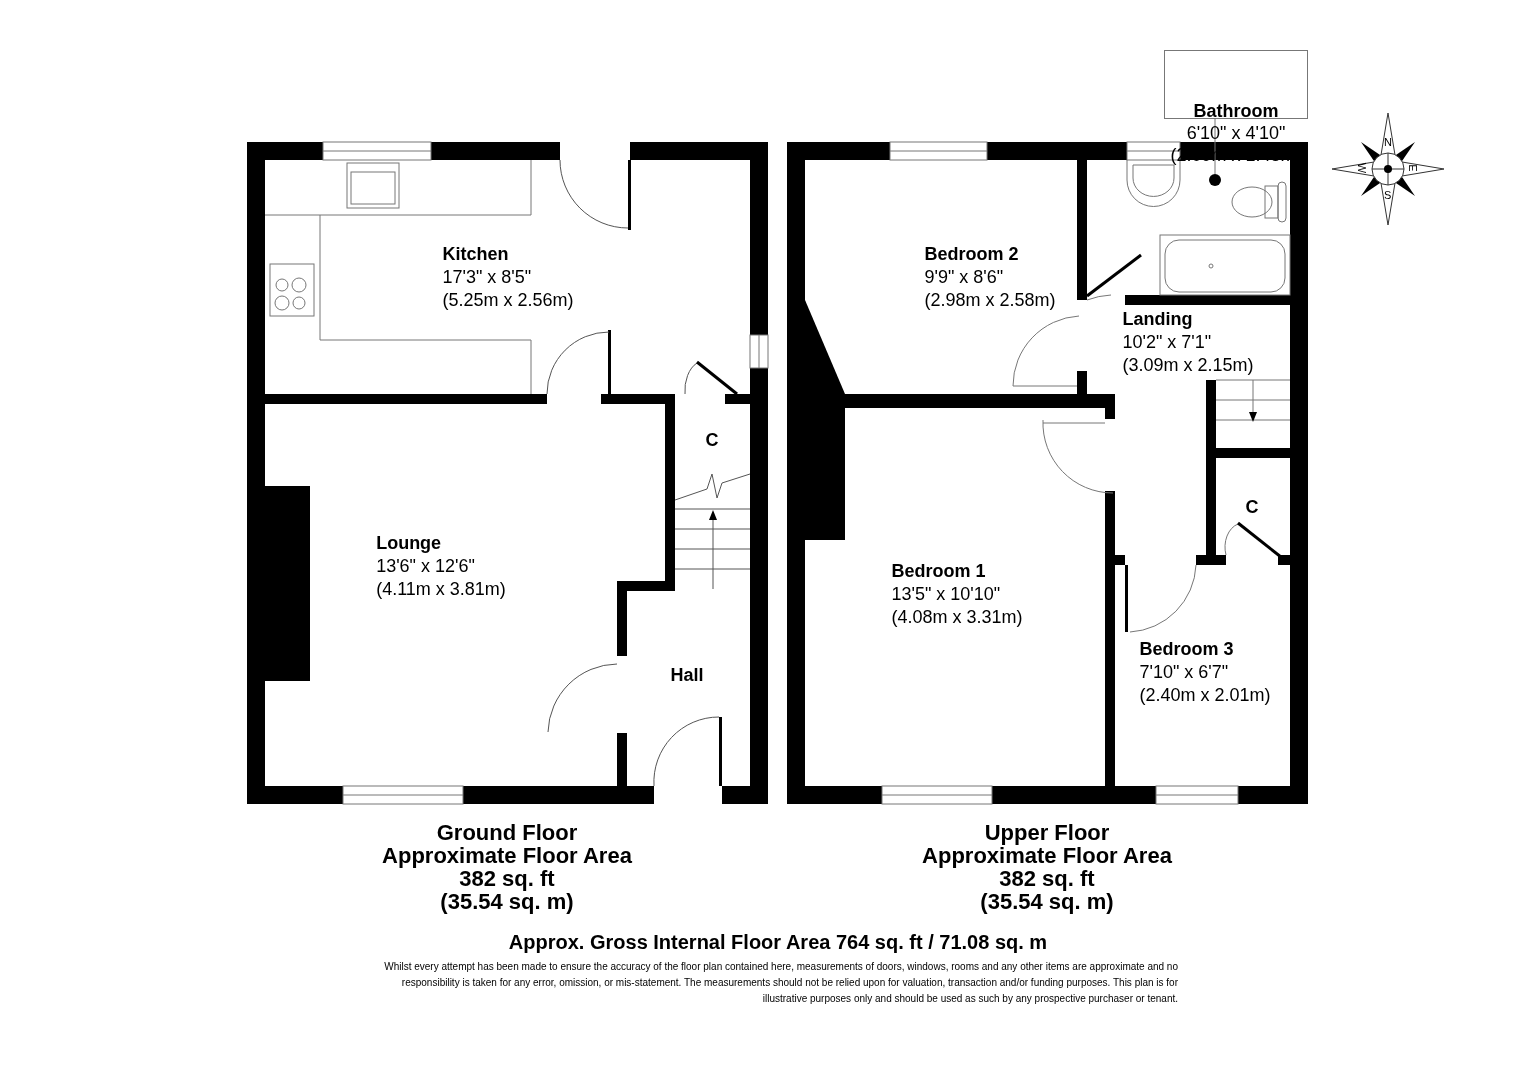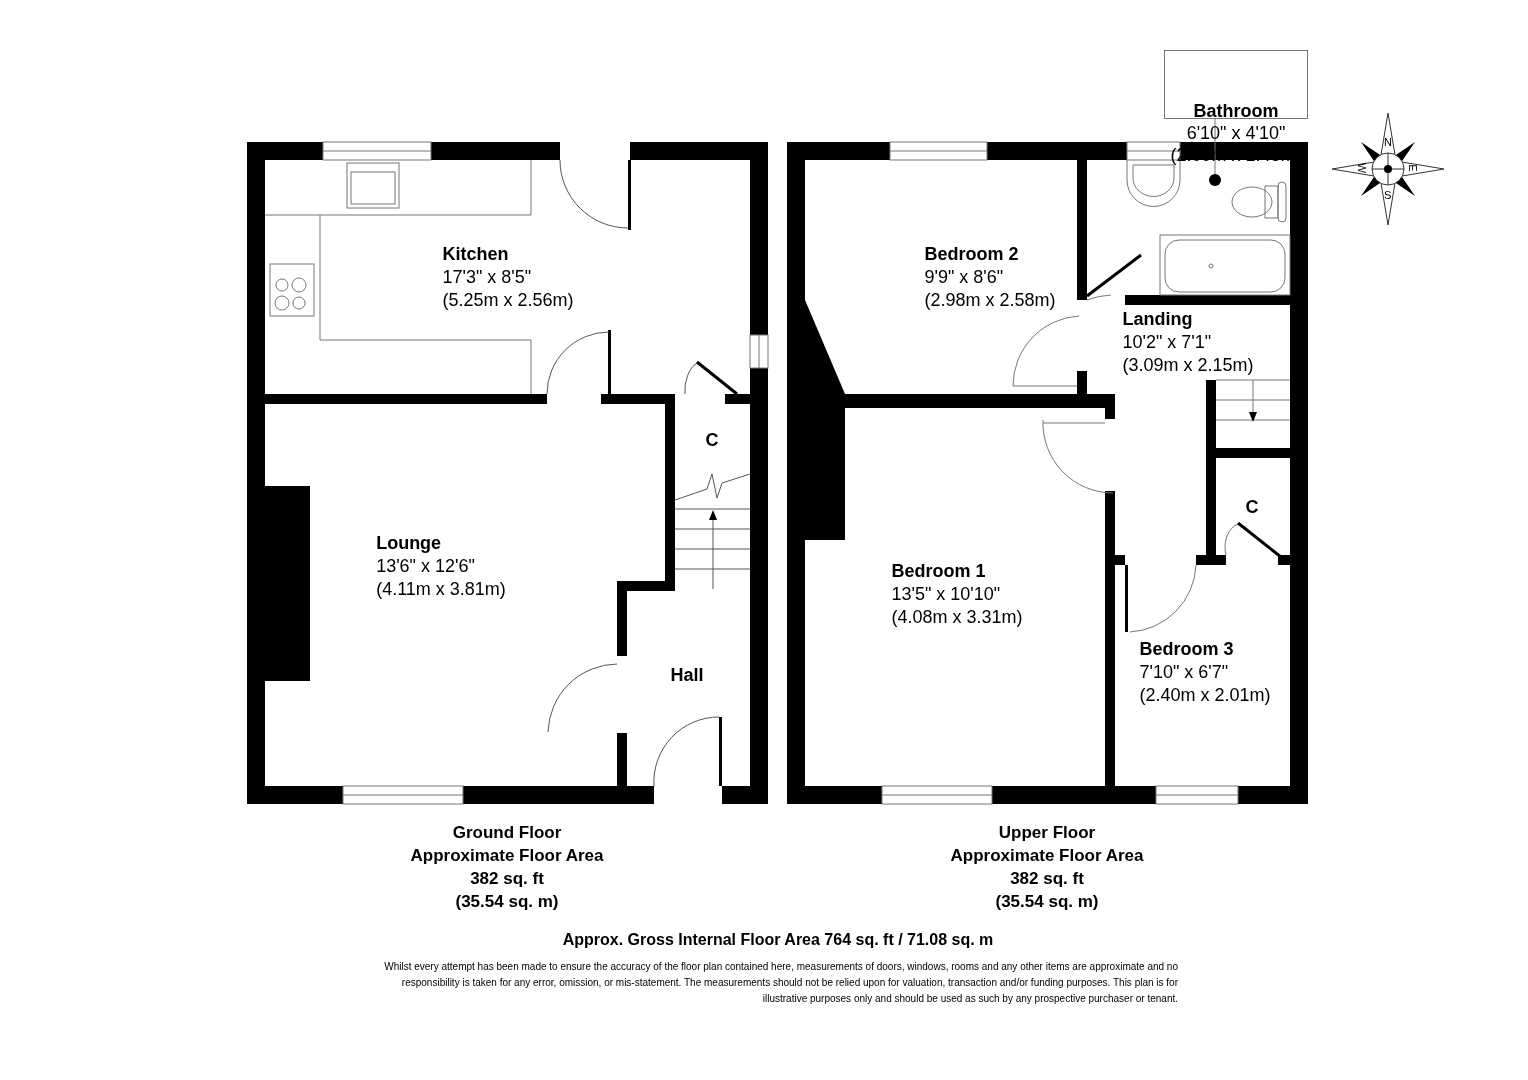--- a/index.html
+++ b/index.html
@@ -5,23 +5,23 @@
   html,body{margin:0;padding:0;background:#ffffff;}
   body{width:1528px;height:1080px;position:relative;overflow:hidden;font-family:"Liberation Sans",sans-serif;color:#000;}
   svg.plan{position:absolute;left:0;top:0;width:1528px;height:1080px;}
   .lbl{position:absolute;text-align:left;line-height:23px;font-size:18px;white-space:nowrap;transform:translateX(-50%);}
   .lbl .name{font-weight:bold;display:block;}
   .lbl .dim{display:block;}
   .cl{position:absolute;font-weight:bold;font-size:18px;transform:translateX(-50%);}
   .bathbox{position:absolute;left:1164px;top:50px;width:144px;height:69px;border:1px solid #777;background:#fff;text-align:center;font-size:18px;line-height:22px;padding-top:1px;box-sizing:border-box;}
   .bathbox .name{font-weight:bold;display:block;margin-top:48px;}
   .bathbox .dim{display:block;}
-  .floorcap{position:absolute;text-align:center;font-weight:bold;font-size:17px;line-height:23px;transform:translateX(-50%);white-space:nowrap;}
+  .floorcap{position:absolute;text-align:center;font-weight:bold;font-size:22px;line-height:23px;transform:translateX(-50%);white-space:nowrap;}
   .floorcap span{display:block;}
-  .gross{position:absolute;left:778px;top:931px;transform:translateX(-50%);font-weight:bold;font-size:16px;white-space:nowrap;text-align:right;}
+  .gross{position:absolute;left:778px;top:931px;transform:translateX(-50%);font-weight:bold;font-size:20px;white-space:nowrap;text-align:right;}
   .disclaimer{position:absolute;left:778px;top:959px;width:800px;transform:translateX(-50%);text-align:right;font-size:10px;line-height:16px;}
   .compass-lbl{position:absolute;font-size:11px;}
 </style>
 </head>
 <body>
 
 <svg class="plan" viewBox="0 0 1528 1080" xmlns="http://www.w3.org/2000/svg">
 
   <g fill="#000">
 

